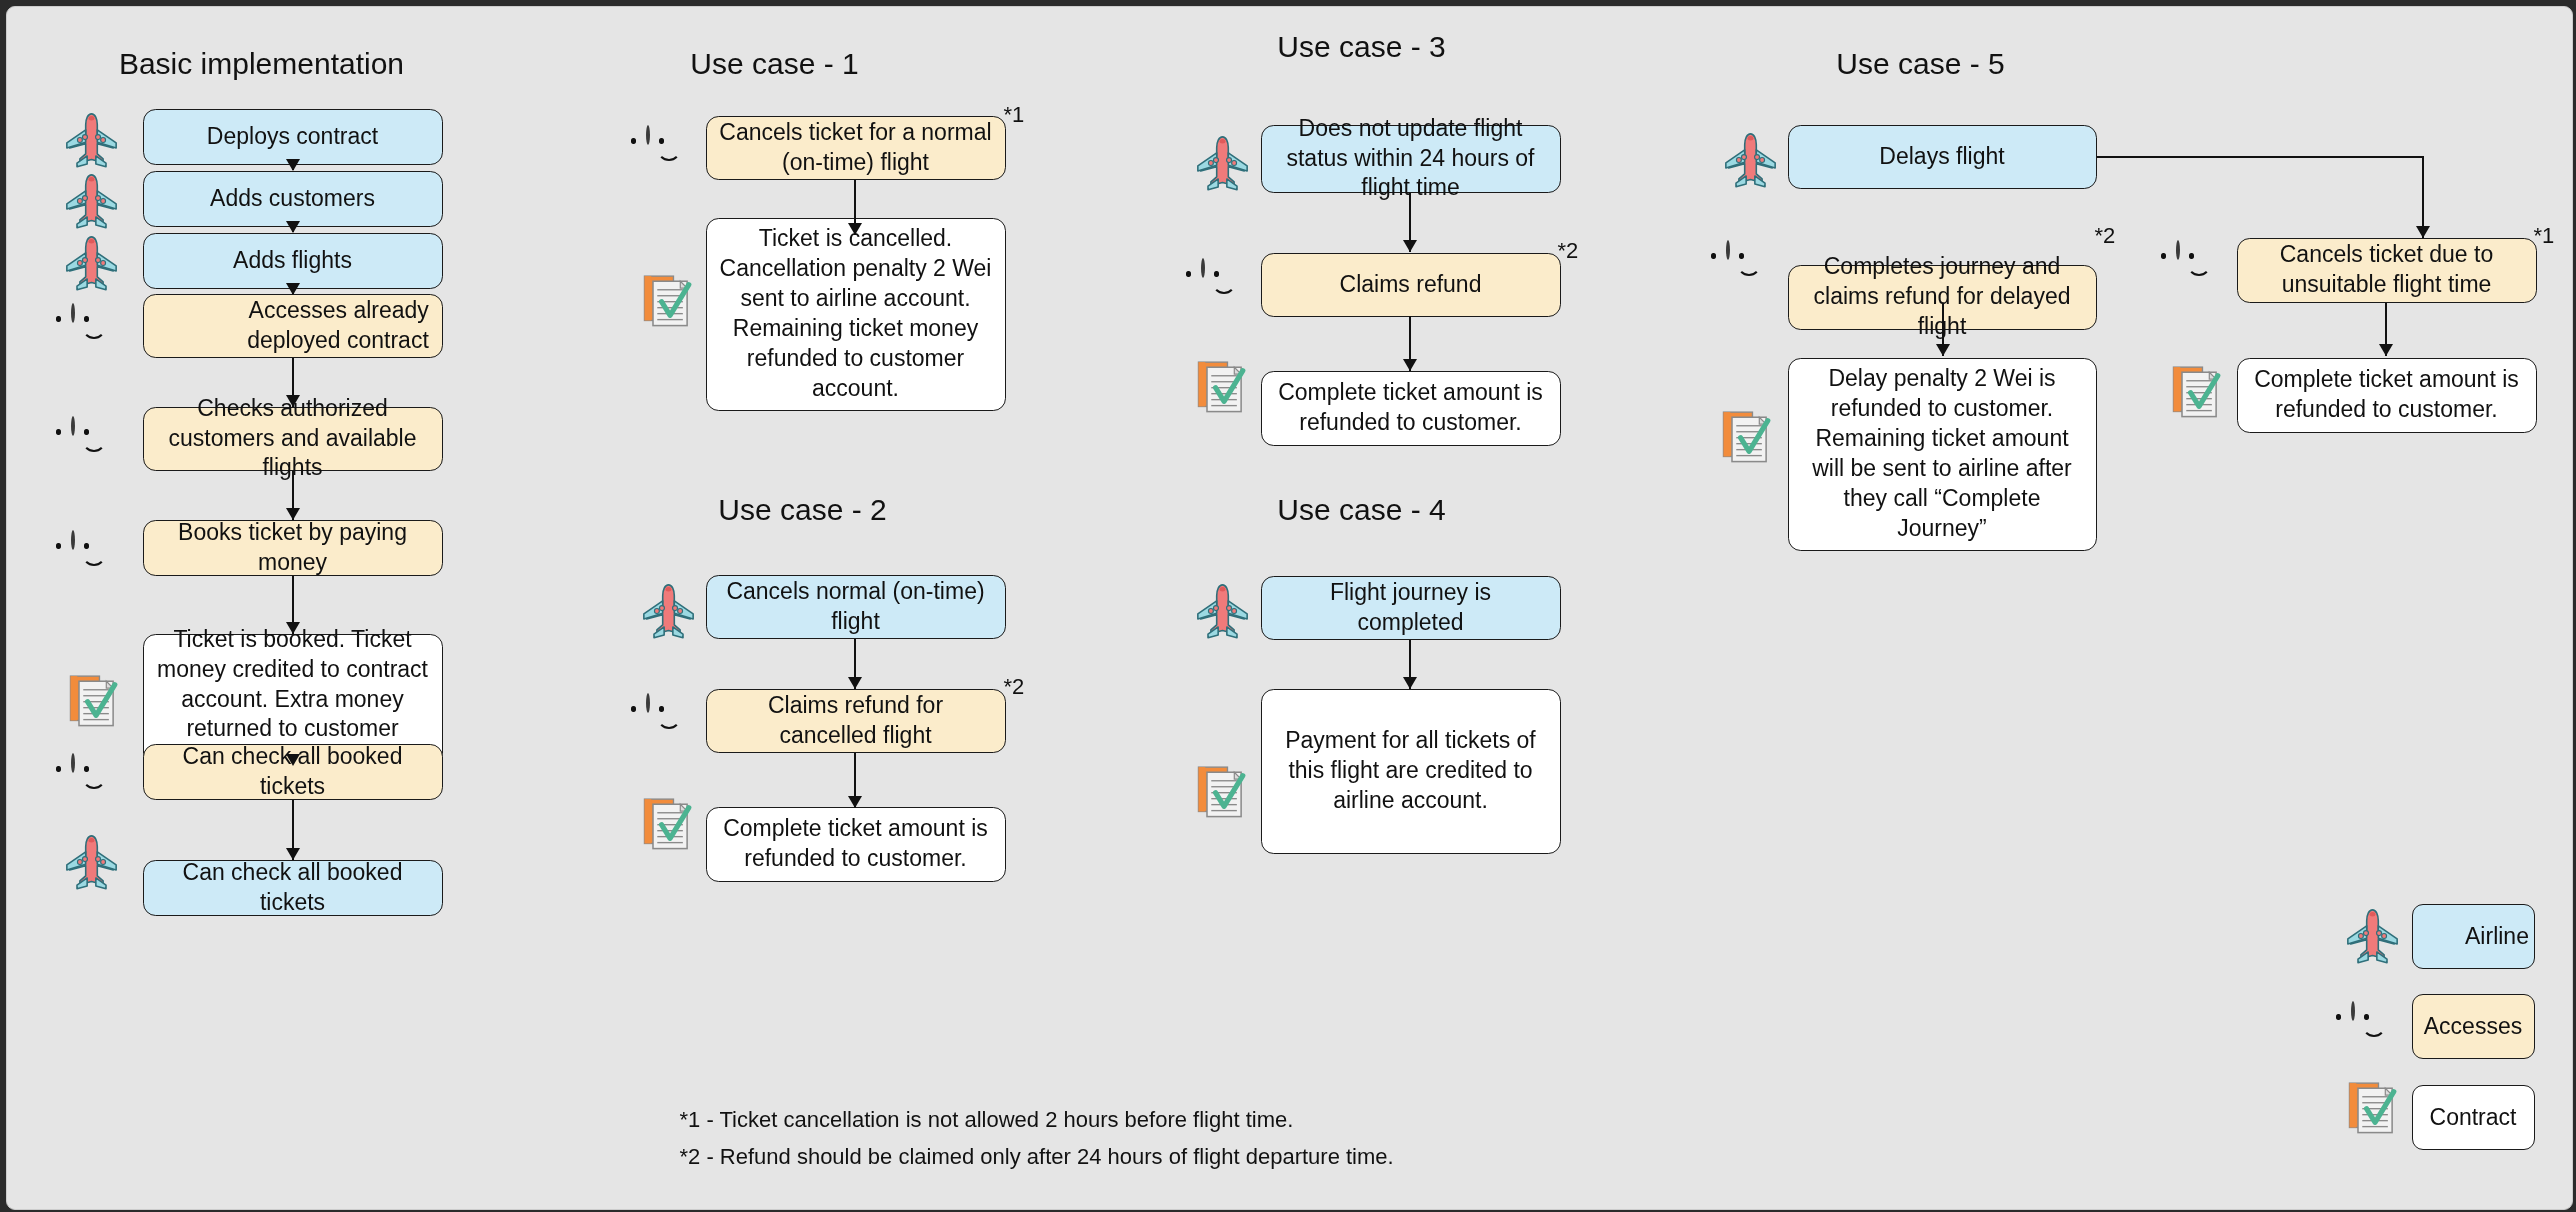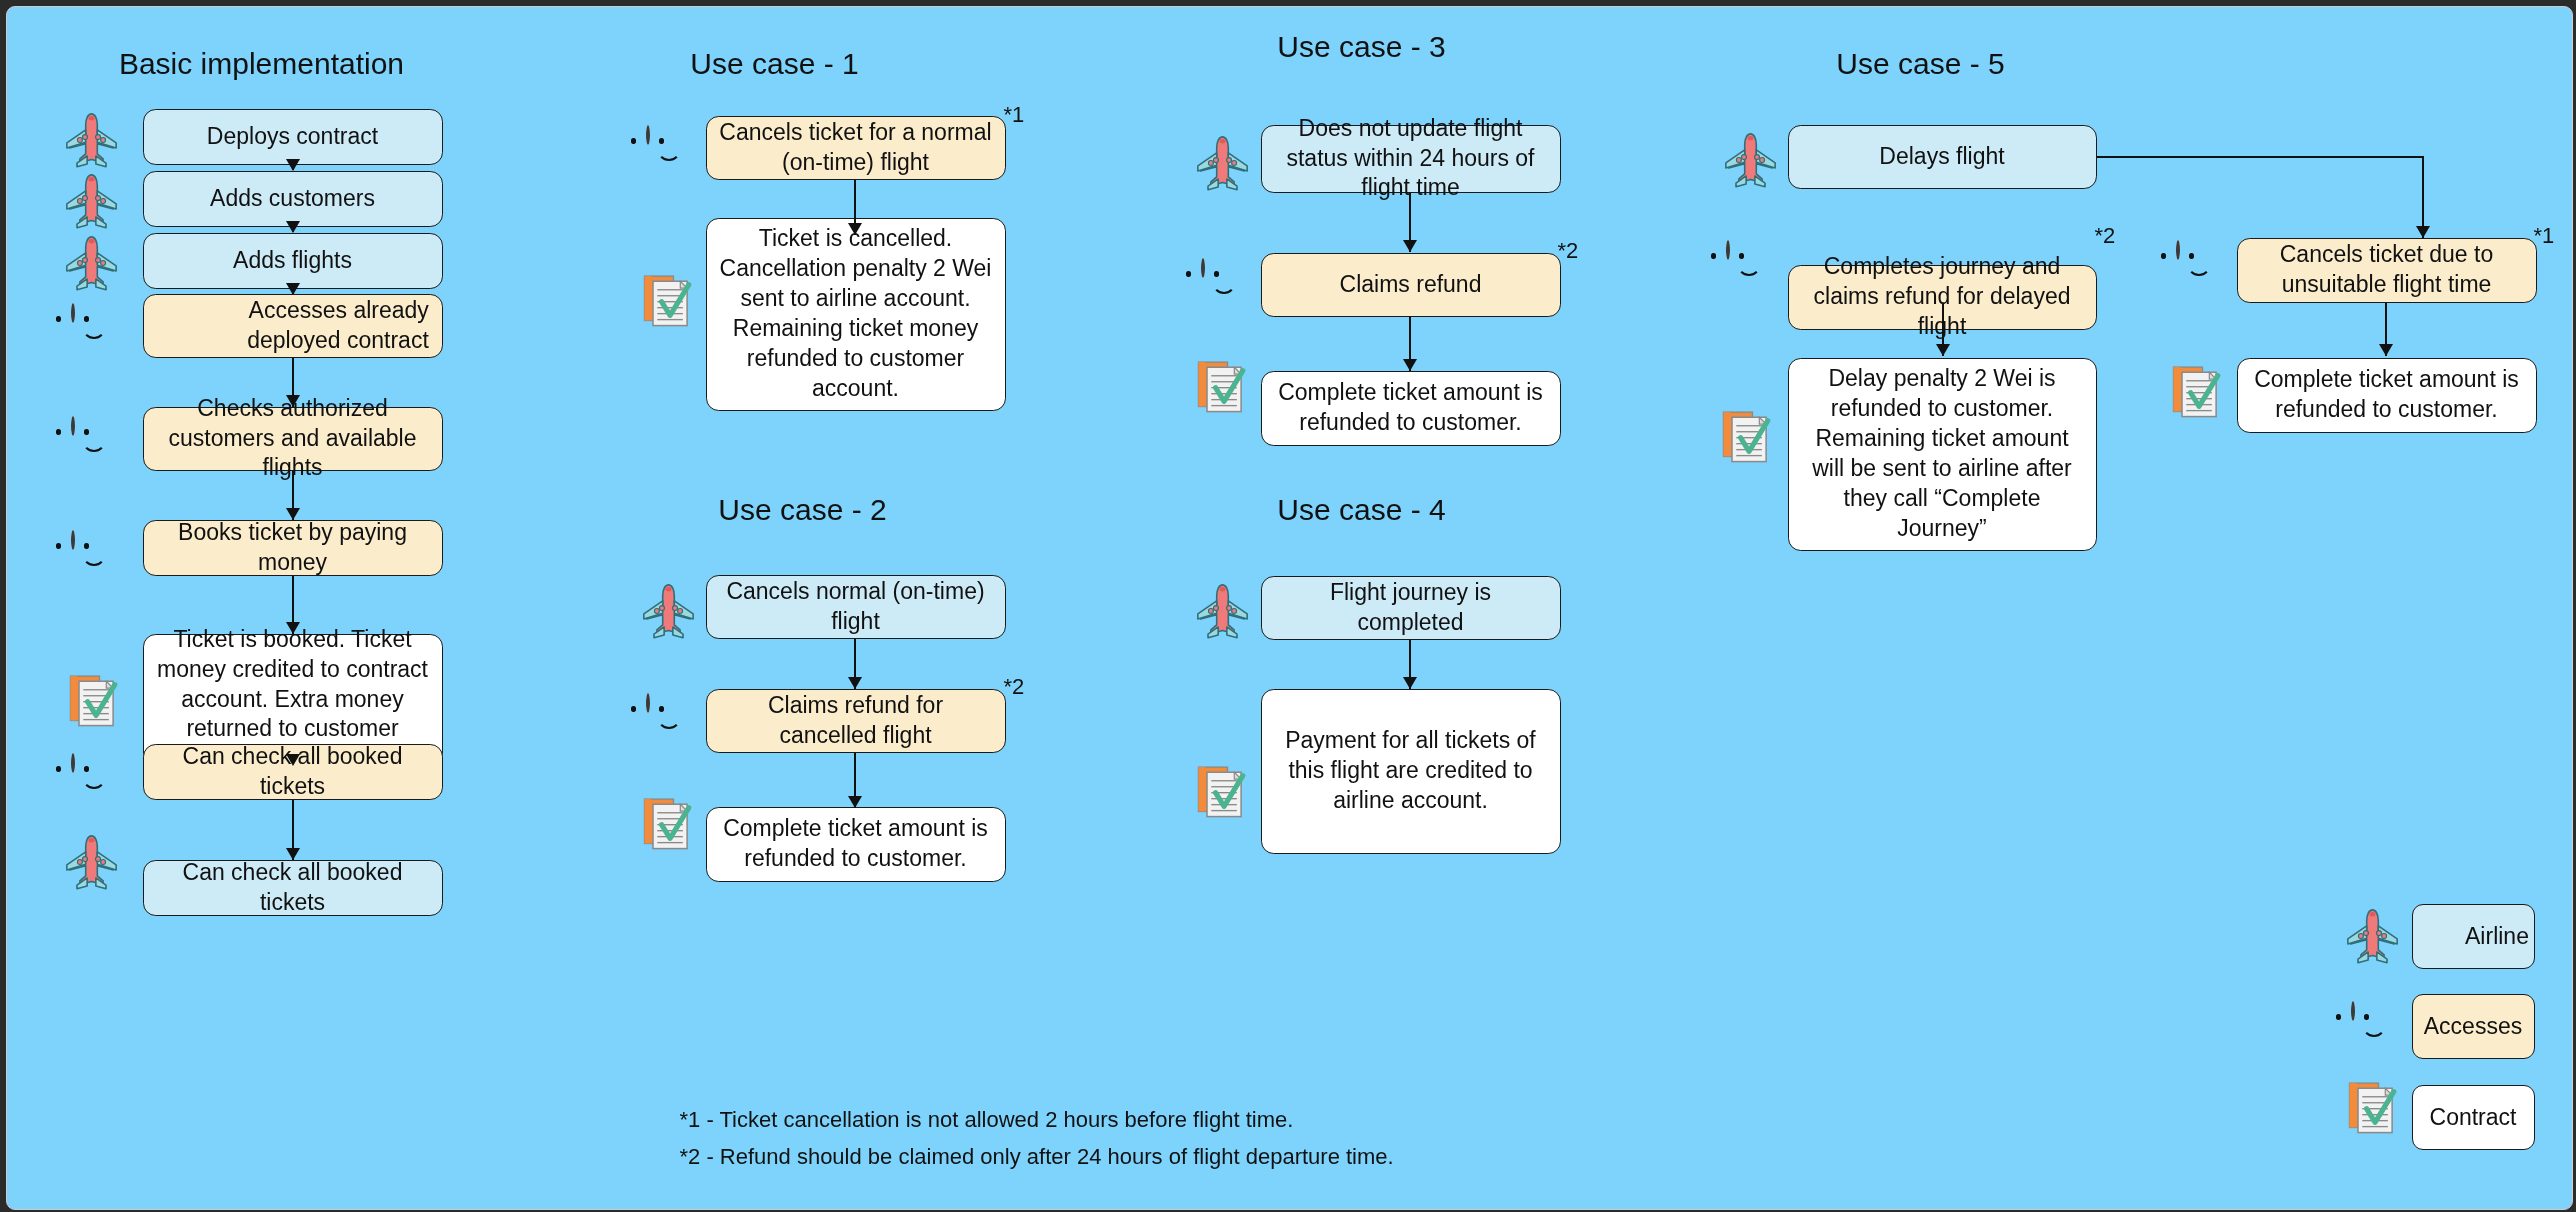--- a/index.html
+++ b/index.html
@@ -6,21 +6,21 @@
   body{
     width:2576px;height:1213px;
     background:#2b2b2b;
     font-family:"Liberation Sans", sans-serif;
     overflow:hidden;
   }
   .page{
     position:absolute;
     left:5.5px;top:5.5px;
     width:2565px;height:1202px;
-    background:#7dd3fc;
+    background:#e5e5e5;
     border:0.9px solid #cccccc;
     border-radius:9px;
     overflow:hidden;
   }
   .canvas{position:absolute;left:0;top:0;width:2565px;height:1202px;}
 
   
   .node{
     position:absolute;
     box-sizing:border-box;

